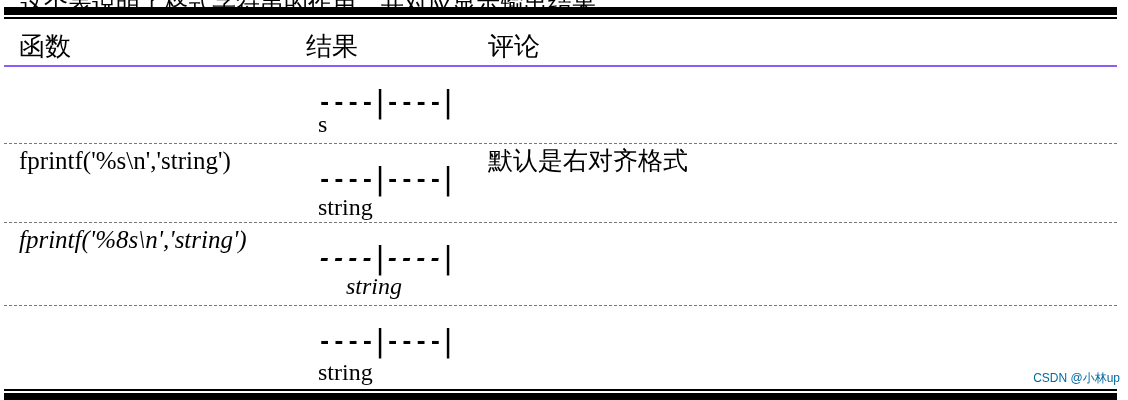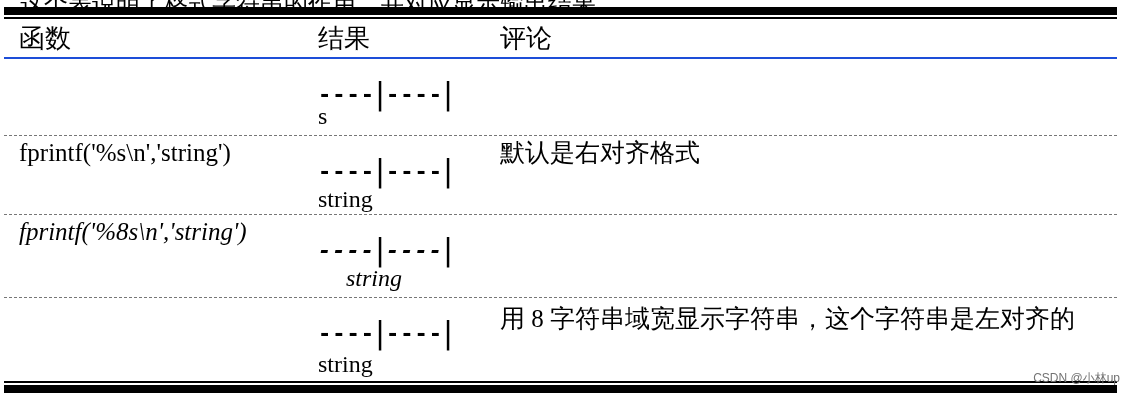--- a/index.html
+++ b/index.html
@@ -4,25 +4,25 @@
 <style>
   html, body { margin: 0; padding: 0; background: #ffffff; }
   body { width: 1128px; height: 400px; position: relative; overflow: hidden;
          font-family: "Liberation Serif", "DejaVu Serif", serif; color: #000; }
   .cut-line { position: absolute; left: 20px; top: -12px; font-size: 24px; color: #000; white-space: nowrap; }
   .table { position: absolute; left: 4px; top: 7px; width: 1113px; }
   .top-rule-thick { height: 8px; background: #000; }
   .top-rule-gap { height: 2px; background: #fff; }
   .top-rule-thin { height: 2px; background: #000; }
   .row { position: relative; }
-  .header { height: 38px; border-bottom: 2px solid #1d4ed8; }
+  .header { height: 38px; border-bottom: 2px solid #8b5cf6; margin-top: 8px; }
   .cell { position: absolute; font-size: 25px; line-height: 28px; white-space: nowrap; }
   .c1 { left: 15px; }
-  .c2 { left: 314px; }
-  .c3 { left: 496px; }
+  .c2 { left: 302px; }
+  .c3 { left: 484px; }
   .header .cell { top: 6px; font-size: 26px; }
   .body-row { border-bottom: 1px dashed #777; }
   .r1 { height: 76px; }
   .r2 { height: 78px; text-decoration: underline; }
   .r3 { height: 82px; font-style: italic; }
   .r4 { height: 81px; border-bottom: none; }
   .body-row .c1 { top: 3px; }
   .body-row .c3 { top: 3px; }
   .ruler { position: absolute; left: 314px; top: 20px; font-family: "DejaVu Sans Mono", monospace;
            font-size: 22px; font-weight: bold; letter-spacing: 1px; line-height: 26px; }
@@ -31,21 +31,21 @@
   .out-left { left: 314px; }
   .out-right { left: 342px; }
   .r1 .output { top: 44px; }
   .r3 .output { top: 50px; }
   .r4 .output { top: 53px; }
   .c3.wrap { white-space: normal; width: 600px; line-height: 36px; }
   .bottom-rule-thin { height: 2px; background: #000; margin-top: 2px; }
   .bottom-rule-gap { height: 2px; background: #fff; }
   .bottom-rule-thick { height: 8px; background: #000; }
   .watermark { position: absolute; right: 8px; bottom: 13px; font-family: "Liberation Sans", sans-serif;
-               font-size: 12px; color: #737373; }
+               font-size: 12px; color: #0369a1; }
 </style>
 </head>
 <body>
 
 <div class="cut-line">这个表说明了格式字符串的作用，并对应显示输出结果</div>
 
 <div class="table">
   <div class="top-rule-thick"></div>
   <div class="top-rule-gap"></div>
   <div class="top-rule-thin"></div>
@@ -70,21 +70,20 @@
 
   <div class="row body-row r3">
     <span class="cell c1">fprintf('%8s\n','string')</span>
     <span class="ruler">----<span class="bar">|</span>----<span class="bar">|</span></span>
     <span class="output out-right">string</span>
   </div>
 
   <div class="row body-row r4">
     <span class="ruler">----<span class="bar">|</span>----<span class="bar">|</span></span>
     <span class="output out-left">string</span>
-    <span class="cell c3 wrap">用 8 字符串域宽显示字符串，这个字符串是左对齐的</span>
   </div>
 
   <div class="bottom-rule-thin"></div>
   <div class="bottom-rule-gap"></div>
   <div class="bottom-rule-thick"></div>
 </div>
 
 <div class="watermark">CSDN @小林up</div>
 
 </body></html>

